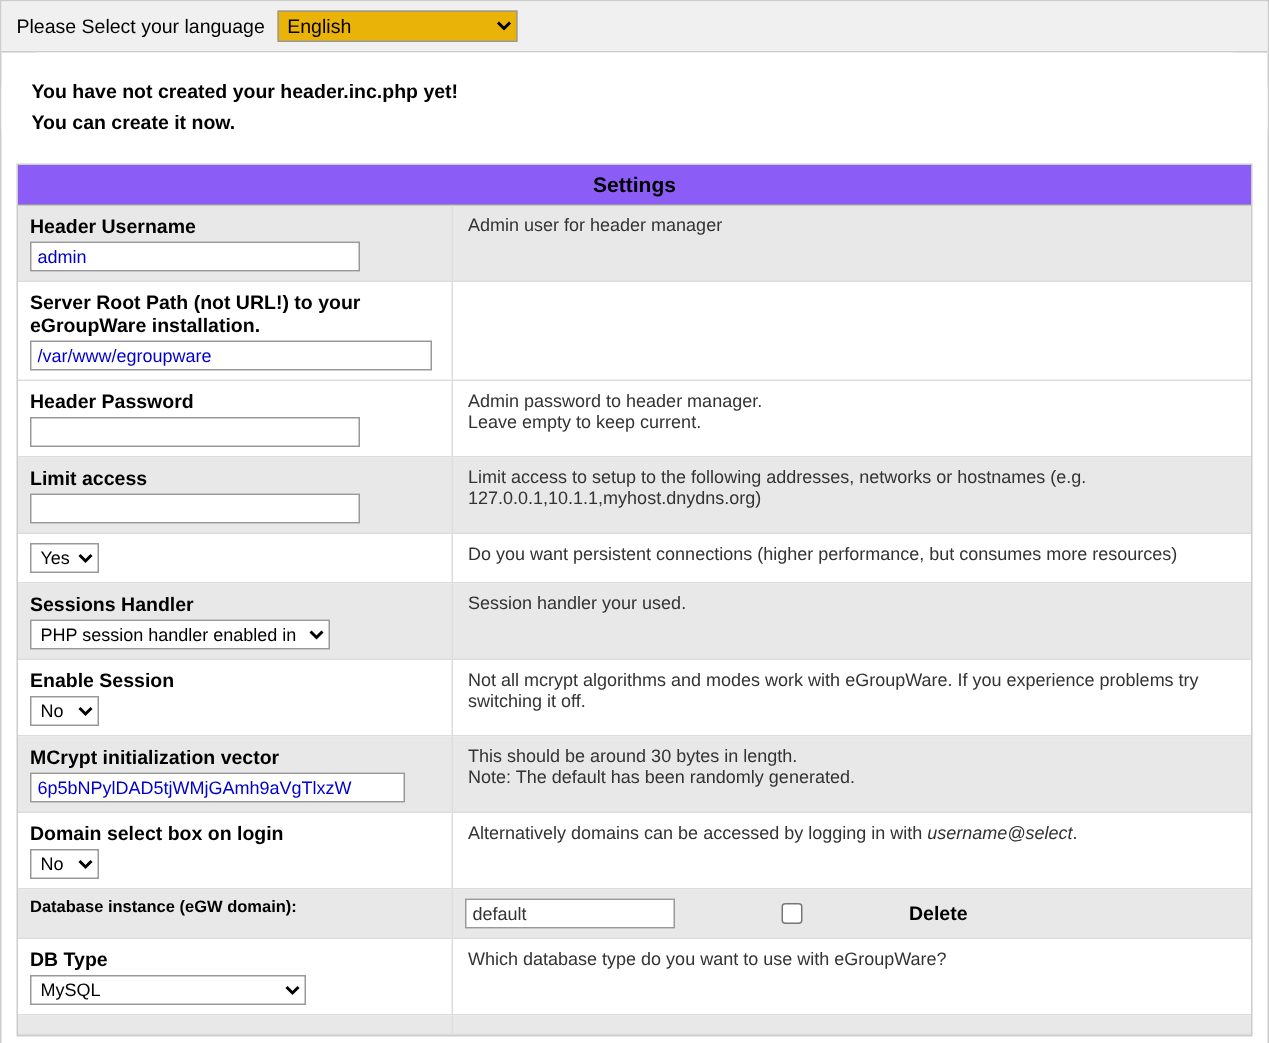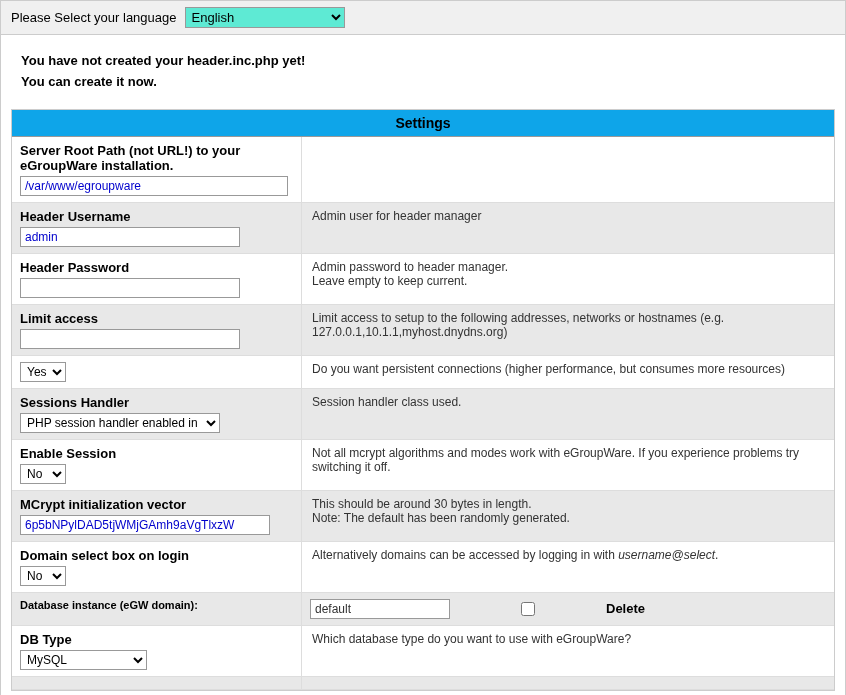--- a/index.html
+++ b/index.html
@@ -23,39 +23,39 @@
       align-items: center;
       gap: 8px;
     }
     .language-bar label {
       font-size: 13px;
     }
     .language-bar select {
       font-size: 13px;
       padding: 1px 2px;
       border: 1px solid #999;
-      background: #5eead4;
+      background: #eab308;
       min-width: 160px;
     }
     .warning-section {
       padding: 16px 20px;
       background: #fff;
       border-radius: 24px;
     }
     .warning-section p {
       font-weight: bold;
       font-size: 13px;
       line-height: 1.6;
     }
     .settings-container {
       margin: 0 10px 10px 10px;
       border: 1px solid #ccc;
     }
     .settings-header {
-      background: #0ea5e9;
+      background: #8b5cf6;
       text-align: center;
       font-weight: bold;
       padding: 5px;
       font-size: 14px;
       border-bottom: 1px solid #999;
     }
     .settings-row {
       display: flex;
       border-bottom: 1px solid #ddd;
       background: #fff;
@@ -97,21 +97,21 @@
     .select-input {
       font-size: 12px;
       border: 1px solid #999;
       padding: 1px 2px;
       background: #fff;
     }
     .sessions-select {
       width: 200px;
     }
     .db-type-select {
-      width: 127px;
+      width: 184px;
     }
     .password-input {
       width: 220px;
       border: 1px solid #999;
       padding: 2px 4px;
       font-size: 12px;
       background: #fff;
     }
     .right-col .italic {
       font-style: italic;
@@ -168,38 +168,38 @@
   </div>
 
   <div class="warning-section">
     <p>You have not created your header.inc.php yet!</p>
     <p>You can create it now.</p>
   </div>
 
   <div class="settings-container">
     <div class="settings-header">Settings</div>
 
+    <div class="settings-row alt">
+      <div class="left-col">
+        <div class="field-label">Header Username</div>
+        <input class="text-input blue-text" type="text" value="admin" style="">
+      </div>
+      <div class="right-col">Admin user for header manager</div>
+    </div>
+
     <div class="settings-row">
       <div class="left-col">
         <div class="field-label">
           <strong>Server Root</strong><span> Path (not URL!) to your eGroupWare installation.</span>
         </div>
         <input class="text-input full" type="text" value="/var/www/egroupware" style="width: 98%; color: rgb(0, 0, 204);">
       </div>
       <div class="right-col"></div>
     </div>
 
-    <div class="settings-row alt">
-      <div class="left-col">
-        <div class="field-label">Header Username</div>
-        <input class="text-input blue-text" type="text" value="admin" style="">
-      </div>
-      <div class="right-col">Admin user for header manager</div>
-    </div>
-
     <div class="settings-row">
       <div class="left-col">
         <div class="field-label">Header Password</div>
         <input class="password-input" type="password" value="" style="">
       </div>
       <div class="right-col">
         <div>Admin password to header manager.</div>
         <div>Leave empty to keep current.</div>
       </div>
     </div>
@@ -226,21 +226,21 @@
     </div>
 
     <div class="settings-row alt">
       <div class="left-col">
         <div class="field-label">Sessions Handler</div>
         <select class="select-input sessions-select">
           <option>PHP session handler enabled in php.ini</option>
           <option>Database session handler</option>
         </select>
       </div>
-      <div class="right-col">Session handler class used.</div>
+      <div class="right-col">Session handler your used.</div>
     </div>
 
     <div class="settings-row">
       <div class="left-col">
         <div class="field-label">Enable Session</div>
         <select class="select-input">
           <option>No</option>
           <option>Yes</option>
         </select>
       </div>

